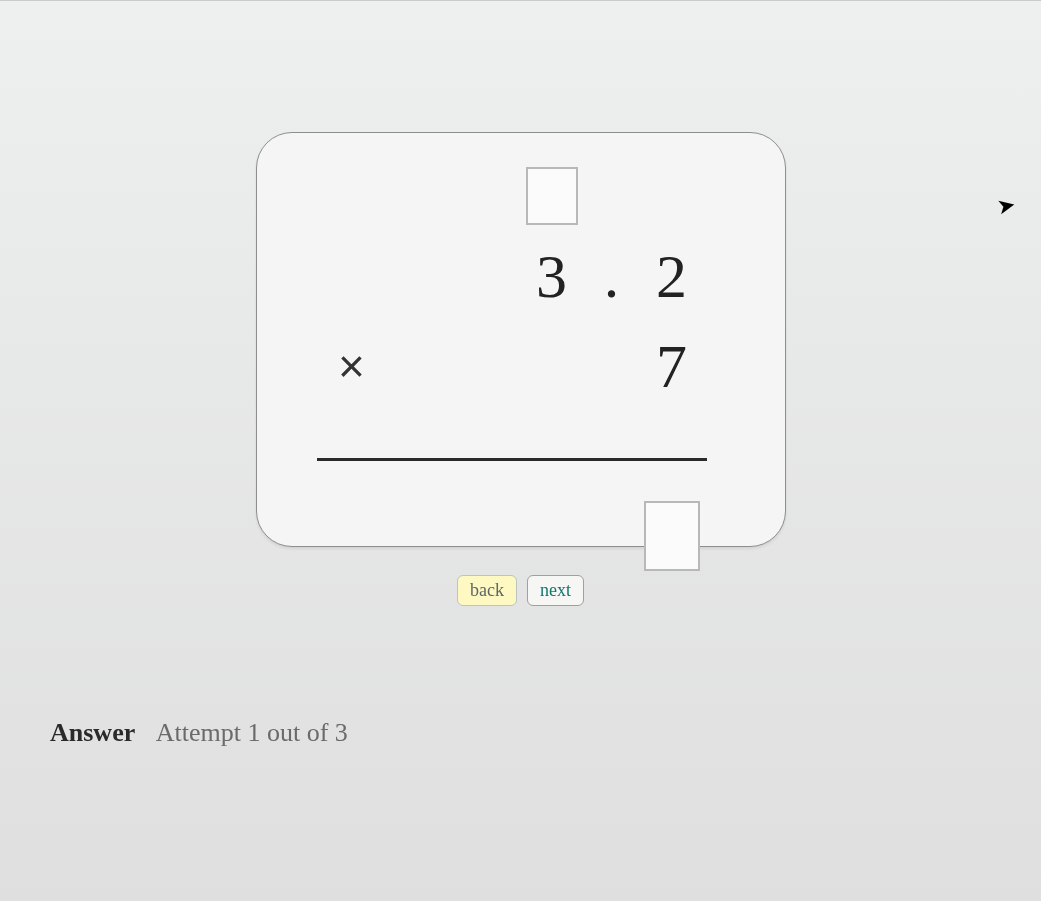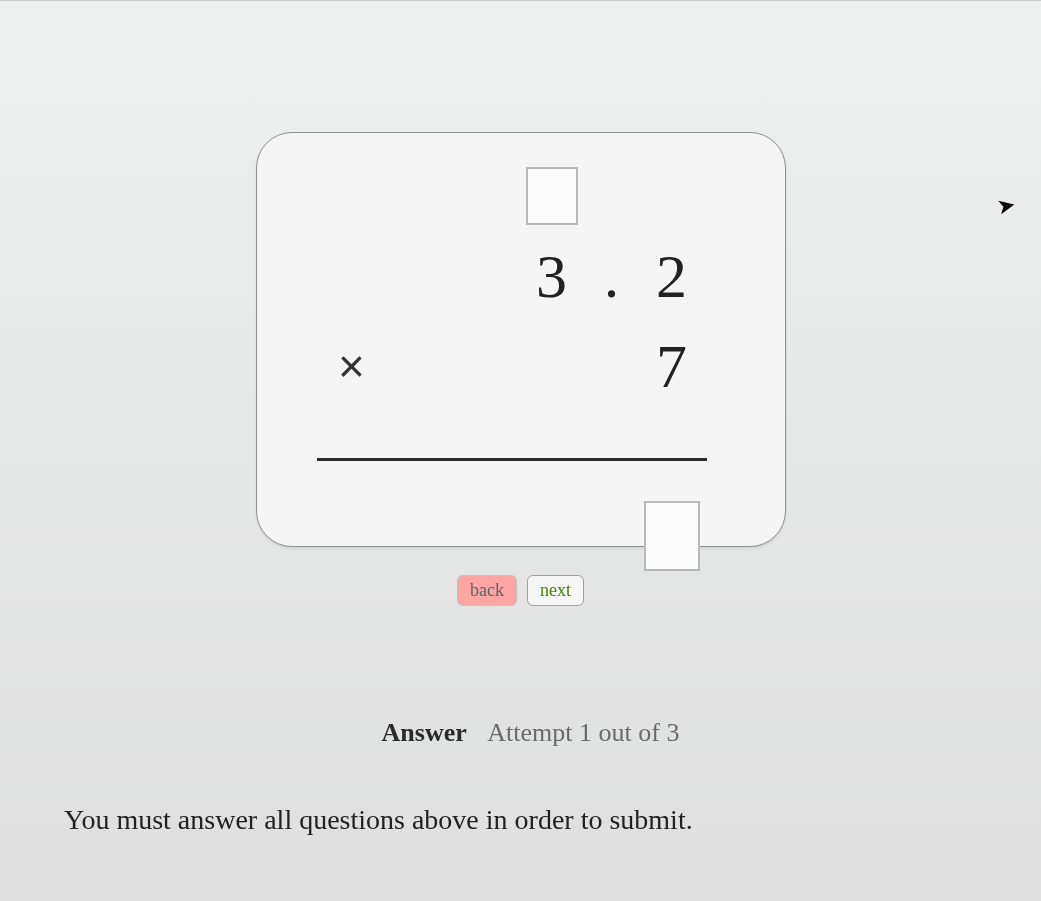--- a/index.html
+++ b/index.html
@@ -80,38 +80,37 @@
     margin-top: 28px;
   }
   .btn {
     font-family: Georgia, serif;
     font-size: 18px;
     padding: 4px 12px;
     border-radius: 6px;
     cursor: pointer;
   }
   .btn-back {
-    background: #fca5a5;
+    background: #fef9c3;
     border: 1px solid #b9c5bf;
     color: #5d6662;
   }
   .btn-next {
     background: #f6f6f5;
     border: 1px solid #9fa09f;
-    color: #4d7c0f;
+    color: #0f766e;
   }
 
   .answer-section {
     margin-top: 112px;
     padding-left: 20px;
   }
   .answer-line {
     font-size: 26px;
     color: #2a2a2a;
-    text-align: center;
   }
   .answer-label { font-weight: 700; }
   .attempt { color: #6a6a6a; margin-left: 14px; }
 
   .submit-msg {
     margin-top: 56px;
     padding-left: 34px;
     font-size: 28px;
     color: #222;
   }
@@ -168,16 +167,15 @@
     <button class="btn btn-next">next</button>
   </div>
 
   <div class="answer-section">
     <div class="answer-line">
       <span class="answer-label">Answer</span>
       <span class="attempt">Attempt 1 out of 3</span>
     </div>
   </div>
 
-  <div class="submit-msg">You must answer all questions above in order to submit.</div>
 
   <div class="cursor-pointer">➤</div>
 </div>
 
 </body></html>

